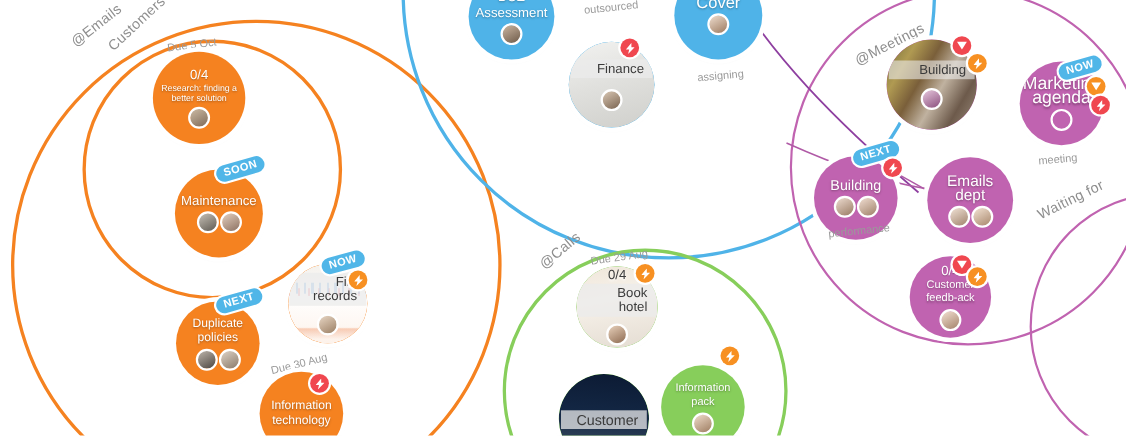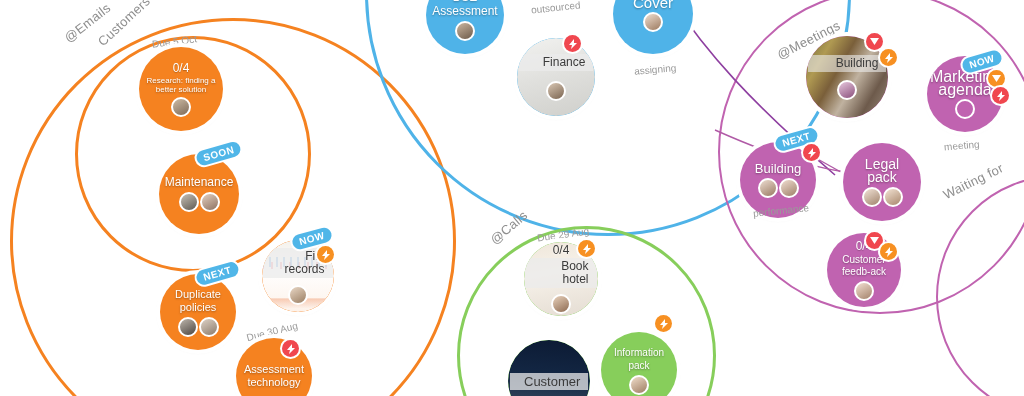--- a/index.html
+++ b/index.html
@@ -132,21 +132,21 @@
         <span class="av" style="background:linear-gradient(150deg,#bdb5ab,#4b4540);"></span>
         <span class="av" style="background:linear-gradient(150deg,#ded2c6,#8a7a6a);"></span>
       </div>
     </div>
   </div>
   <div class="pill" style="left:196px;top:266px;transform:rotate(-16deg);">NEXT</div>
 
   <div class="duelabel" style="left:246px;top:326px;transform:rotate(-14deg);">Due 30 Aug</div>
   <div class="bubble" style="left:236px;top:338px;width:76px;height:76px;background:#F58220;">
     <div class="inner">
-      <div class="title" style="font-size:11px;line-height:13px;">Assessment technology</div>
+      <div class="title" style="font-size:11px;line-height:13px;">Information technology</div>
     </div>
   </div>
   <div class="badge red" style="left:282px;top:340px;">
     <svg width="8" height="10" viewBox="0 0 8 10">
       <polygon points="5,0 0,6 3,6 2,10 8,4 5,4" fill="#ffffff"></polygon>
     </svg>
   </div>
 
   <div class="bubble" style="left:426px;top:-24px;width:78px;height:78px;background:#4FB3E8;">
     <div class="inner">
@@ -280,21 +280,21 @@
   <div class="pill" style="left:775px;top:132px;transform:rotate(-16deg);">NEXT</div>
   <div class="badge red" style="left:803px;top:144px;">
     <svg width="8" height="10" viewBox="0 0 8 10">
       <polygon points="5,0 0,6 3,6 2,10 8,4 5,4" fill="#ffffff"></polygon>
     </svg>
   </div>
   <div class="sublabel" style="left:753px;top:205px;transform:rotate(-6deg);">performance</div>
 
   <div class="bubble" style="left:843px;top:143px;width:78px;height:78px;background:#C063B0;">
     <div class="inner">
-      <div class="title" style="font-size:14px;">Legal pack</div>
+      <div class="title" style="font-size:14px;">Emails dept</div>
       <div class="avatars">
         <span class="av" style="background:linear-gradient(150deg,#f1e2d6,#a0836c);"></span>
         <span class="av" style="background:linear-gradient(150deg,#f3e3d4,#a8876c);"></span>
       </div>
     </div>
   </div>
 
   <div class="bubble" style="left:827px;top:233px;width:74px;height:74px;background:#C063B0;">
     <div class="inner">
       <div class="count">0/4</div>

